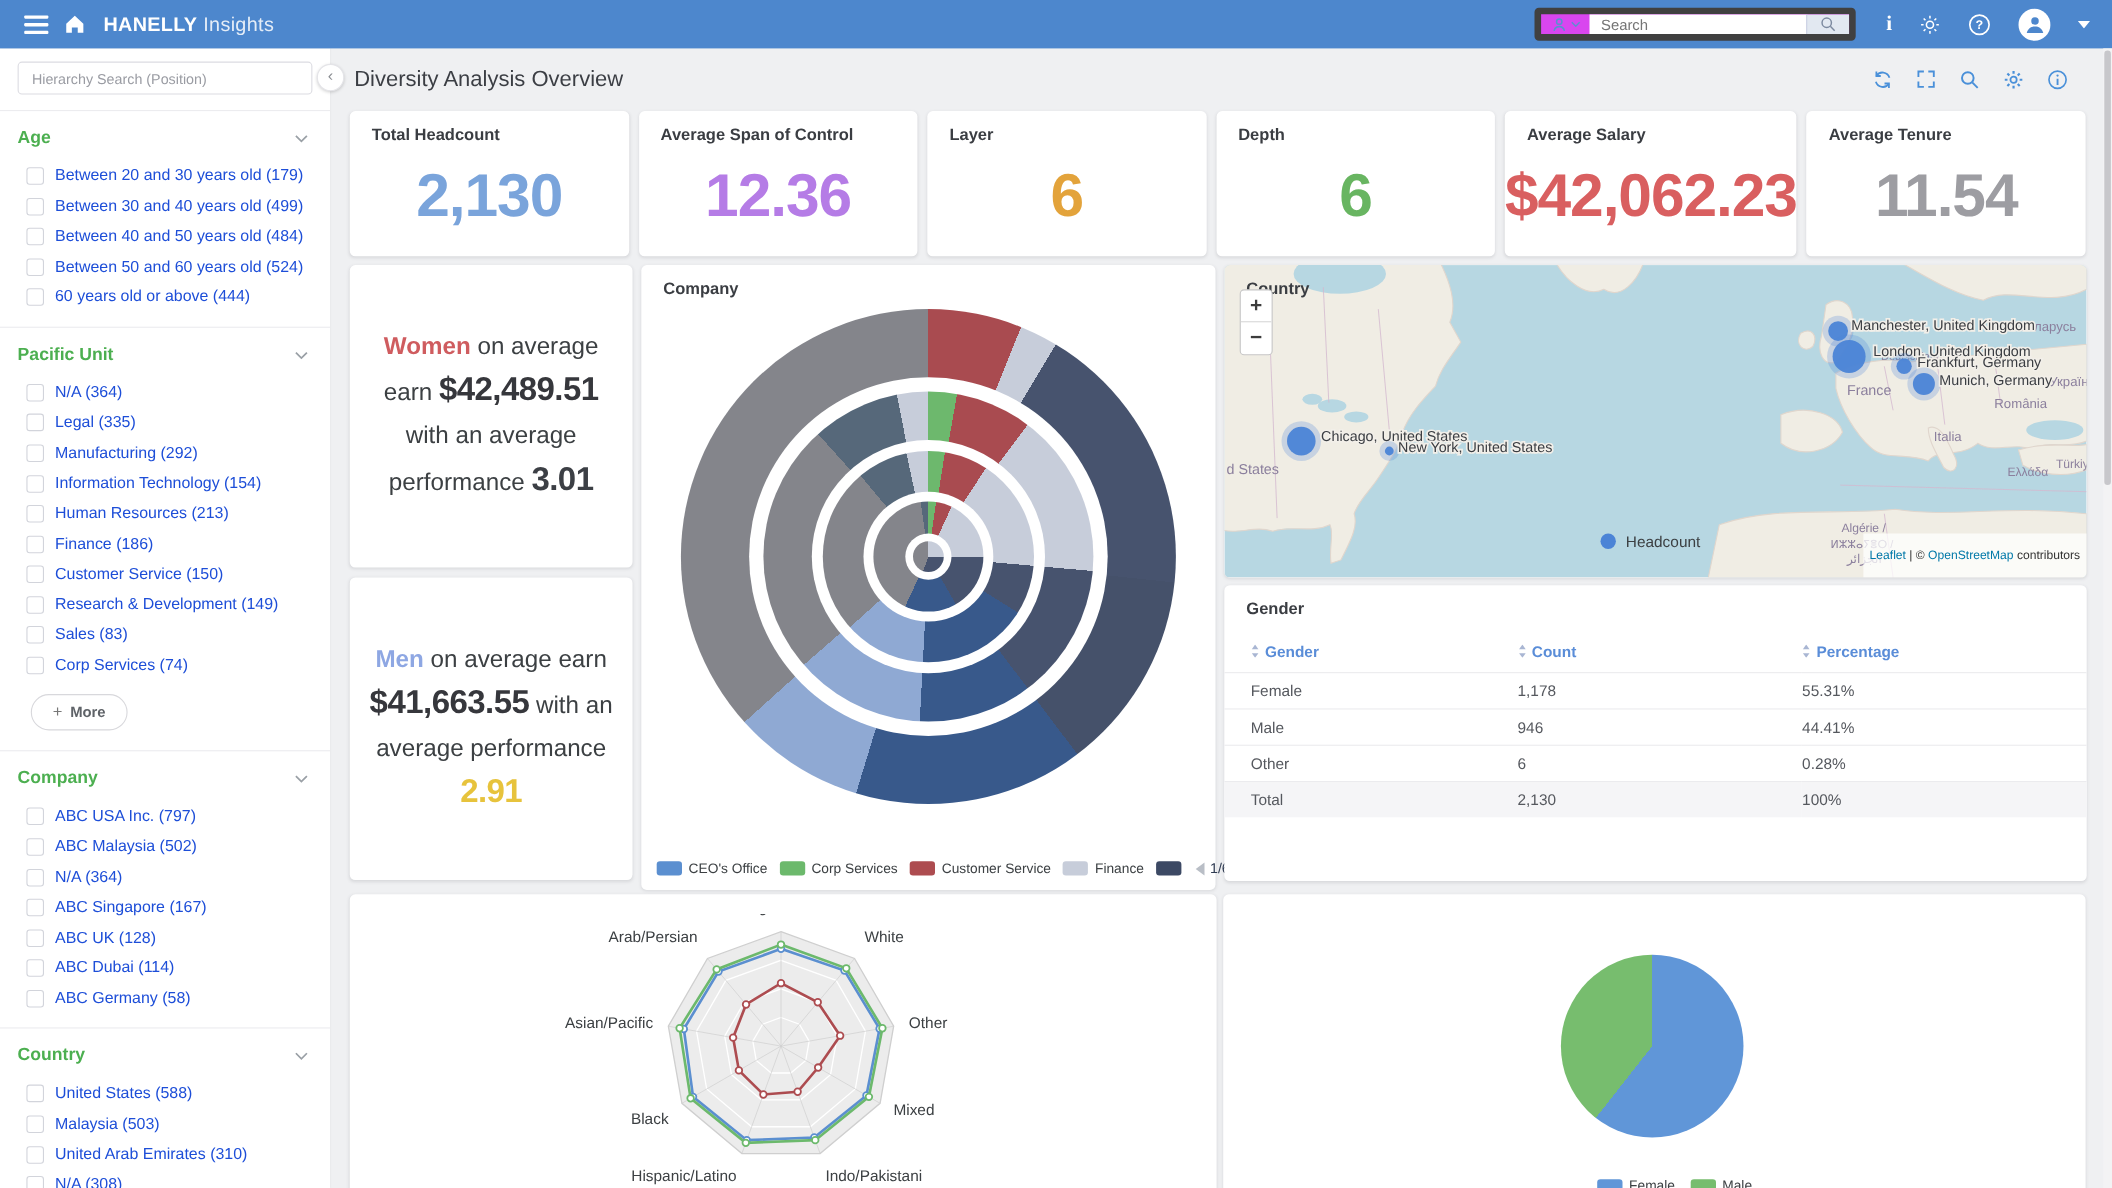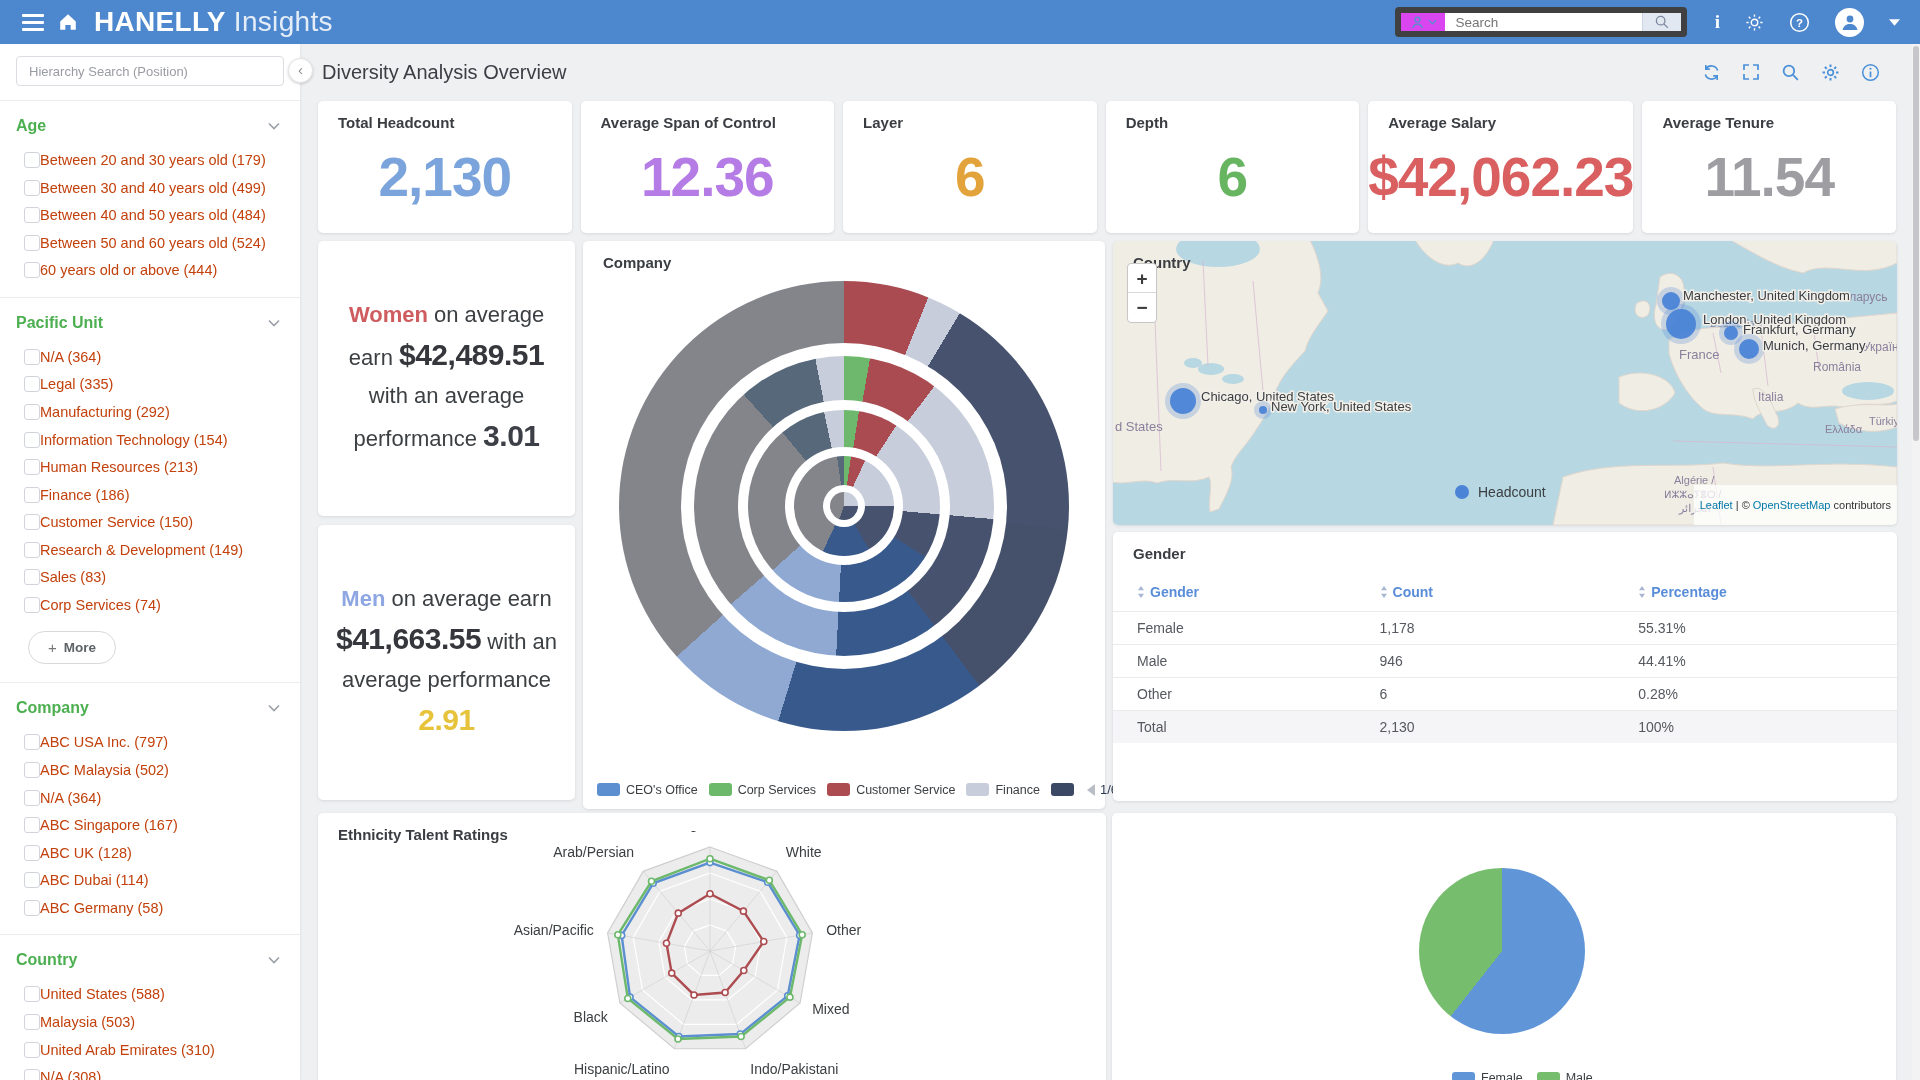--- a/index.html
+++ b/index.html
@@ -5,21 +5,21 @@
   * { margin:0; padding:0; box-sizing:border-box; }
   html,body { width:1920px; height:1080px; overflow:hidden; background:#eff0f2;
               font-family:"Liberation Sans", sans-serif; }
 
   
   .navbar { position:absolute; top:0; left:0; right:0; height:44px; background:#4d87cd;
             display:flex; align-items:center; padding:0 16px; color:#fff; z-index:20; }
   .burger { width:22px; display:flex; flex-direction:column; gap:4px; margin:0 14px 0 6px; cursor:pointer; }
   .burger span { height:3px; background:#fff; border-radius:1px; }
   .nav-home { margin-right:16px; display:flex; }
-  .brand { font-size:28px; letter-spacing:.3px; }
+  .brand { font-size:18px; letter-spacing:.3px; }
   .brand b { font-weight:bold; }
   .brand i { font-style:normal; font-weight:300; opacity:.85; }
   .search-group { display:flex; height:30px; width:292px; margin-left:auto; border-radius:4px;
                   overflow:hidden; border:6px solid #404040; background:#d946ef; }
   .sg-left { width:54px; display:flex; align-items:center; justify-content:center; gap:3px; color:#5b8fd0; }
   .sg-left svg { display:block; }
   .search-group input { flex:1; border:none; outline:none; padding:0 10px; font-size:13.5px;
                         color:#333; background:#fff; font-family:inherit; }
   .sg-btn { width:46px; display:flex; align-items:center; justify-content:center; color:#7d8aa0;
             background:#e2e8f1; border-left:1px solid #cbd5e3; cursor:pointer; }
@@ -32,21 +32,21 @@
   .sidebar { position:absolute; top:44px; left:0; width:300px; bottom:0; background:#fff;
              overflow:hidden; z-index:10; box-shadow:1px 0 2px rgba(0,0,0,.05); }
   .sidebar-search-wrap { padding:12px 16px 14px 16px; border-bottom:1px solid #ececef; }
   .sidebar-search-wrap input { width:100%; height:30px; border:1px solid #dcdce2; border-radius:4px;
                                padding:0 12px; font-size:13px; color:#444; outline:none; font-family:inherit; }
   .sidebar-search-wrap input::placeholder { color:#9a9ca3; }
   .side-section { border-bottom:1px solid #ececef; padding-bottom:8px; }
   .side-sec-head { display:flex; align-items:center; justify-content:space-between; padding:16px 20px 8px 16px; }
   .side-sec-title { font-size:16px; font-weight:bold; color:#4caf50; }
   .sec-chevron { color:#9aa0a6; display:flex; }
-  .chk-row { display:flex; margin:8px 14px 8px 24px; font-size:14.5px; color:#c2410c;
+  .chk-row { display:flex; gap:10px; margin:8px 14px 8px 24px; font-size:14.5px; color:#1d4ed8;
              line-height:1.35; cursor:pointer; }
   .chk-box { width:16px; height:16px; border:1.5px solid #d2d4db; border-radius:3px; background:#fff; flex:none; margin-top:1px; }
   .more-pill { display:inline-flex; align-items:center; gap:7px; border:1px solid #d8d8dc; border-radius:17px;
                padding:7px 19px; margin:8px 0 10px 28px; font-size:13.5px; font-weight:bold; color:#5f6368;
                background:#fff; cursor:pointer; }
   .more-pill .plus { font-size:15px; font-weight:normal; color:#777; }
 
   .collapse-btn { position:absolute; left:288px; top:58px; width:25px; height:25px; border-radius:50%;
                   background:#fff; border:1px solid #e4e4e8; box-shadow:0 1px 3px rgba(0,0,0,.18);
                   color:#8a8d92; font-size:15px; line-height:22px; text-align:center; z-index:15; cursor:pointer; }
@@ -576,21 +576,20 @@
                 <td>100%</td>
               </tr>
             </tbody>
         </table>
       </div>
     </div>
   </div>
 
   <div class="row3">
     <div class="card eth-card">
-      <div class="card-title">Ethnicity Talent Ratings</div>
       <svg id="radar" width="788" height="300" style="position:absolute;left:0;top:18px;">
           <polygon points="392,16 458.8499114074001,40.33137791562629 494.42000631326965,101.94058952263924 482.06664199358164,172 427.57009490586955,217.72803256173447 356.42990509413045,217.7280325617345 301.9333580064184,172.00000000000003 289.57999368673035,101.94058952263927 325.1500885925999,40.33137791562629" fill="#ececec" stroke="#cfcfcf" stroke-width="1.2"></polygon>
           <polygon points="392,42 442.13743355555005,60.24853343671972 468.81500473495225,106.45544214197943 459.5499814951862,159 418.67757117940215,193.29602442130084 365.32242882059785,193.29602442130084 324.4500185048138,159.00000000000003 315.18499526504775,106.45544214197946 341.8625664444499,60.248533436719725" fill="none" stroke="#ffffff" stroke-width="1.2"></polygon>
           <polygon points="392,68 425.42495570370005,80.16568895781315 443.2100031566348,110.97029476131962 437.0333209967908,146 409.7850474529348,168.86401628086725 374.21495254706525,168.86401628086725 346.9666790032092,146.00000000000003 340.7899968433652,110.97029476131964 358.57504429629995,80.16568895781315" fill="none" stroke="#ffffff" stroke-width="1.2"></polygon>
           <polygon points="392,94 408.71247785185005,100.08284447890657 417.6050015783174,115.48514738065981 414.5166604983954,133 400.8925237264674,144.43200814043362 383.1074762735326,144.43200814043362 369.4833395016046,133 366.3949984216826,115.48514738065982 375.28752214814995,100.08284447890657" fill="none" stroke="#ffffff" stroke-width="1.2"></polygon>
           <line x1="392" y1="120" x2="392" y2="16" stroke="#cfcfcf" stroke-width="0.8" opacity="0.8"></line>
           <line x1="392" y1="120" x2="458.8499114074001" y2="40.33137791562629" stroke="#cfcfcf" stroke-width="0.8" opacity="0.8"></line>
           <line x1="392" y1="120" x2="494.42000631326965" y2="101.94058952263924" stroke="#cfcfcf" stroke-width="0.8" opacity="0.8"></line>
           <line x1="392" y1="120" x2="482.06664199358164" y2="172" stroke="#cfcfcf" stroke-width="0.8" opacity="0.8"></line>
           <line x1="392" y1="120" x2="427.57009490586955" y2="217.72803256173447" stroke="#cfcfcf" stroke-width="0.8" opacity="0.8"></line>

